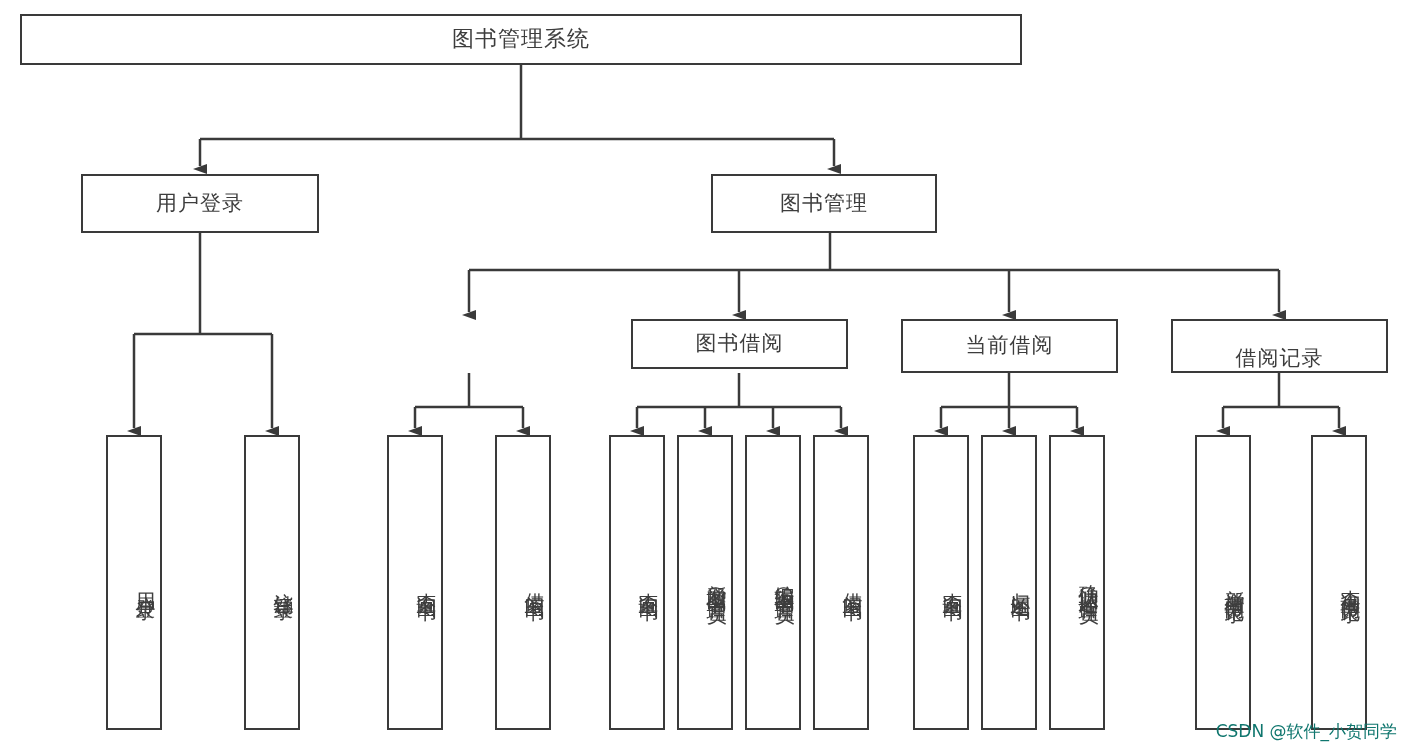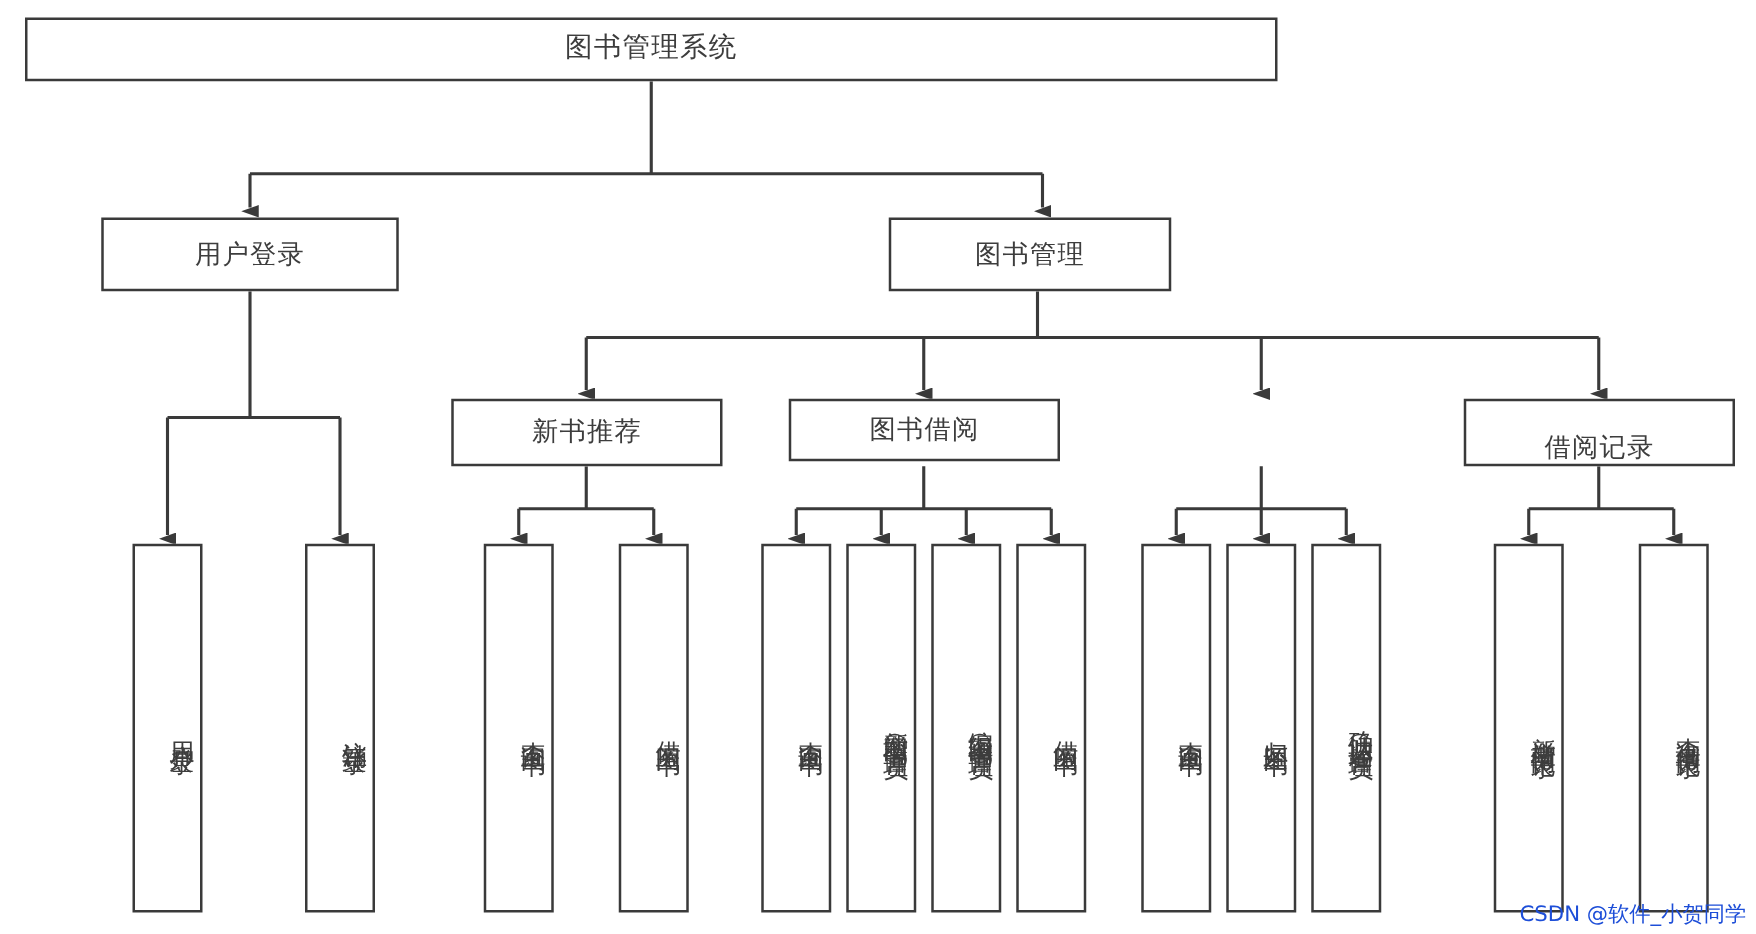--- a/index.html
+++ b/index.html
@@ -58,21 +58,21 @@
     writing-mode: vertical-rl;
     text-orientation: upright;
     display: block;
     white-space: nowrap;
   }
   .watermark {
     position: absolute;
     right: 8px;
     bottom: 4px;
     font-size: 17px;
-    color: #1d4ed8;
+    color: #0f766e;
     z-index: 5;
     white-space: nowrap;
   }
 </style>
 </head>
 <body>
 
 <div id="canvas">
 
   <svg id="wires" viewBox="0 0 1405 747" xmlns="http://www.w3.org/2000/svg">
@@ -129,25 +129,25 @@
     <span>图书管理系统</span>
   </div>
 
   <div class="node h" style="left:81px; top:174px; width:238px; height:59px;">
     <span>用户登录</span>
   </div>
   <div class="node h" style="left:711px; top:174px; width:226px; height:59px;">
     <span>图书管理</span>
   </div>
 
-  <div class="node h" style="left:361px; top:319px; width:217px; height:54px;">
-    <span>新书推荐</span>
-  </div>
   <div class="node h" style="left:631px; top:319px; width:217px; height:50px;">
     <span>图书借阅</span>
+  </div>
+  <div class="node h" style="left:901px; top:319px; width:217px; height:54px;">
+    <span>当前借阅</span>
   </div>
   <div class="node h" style="left:1171px; top:319px; width:217px; height:54px;align-items:flex-end;">
     <span>借阅记录</span>
   </div>
 
   <div class="node v" style="left:106px; top:435px; width:56px; height:295px;">
     <span class="vtext">用户登录</span>
   </div>
   <div class="node v" style="left:244px; top:435px; width:56px; height:295px;">
     <span class="vtext">注销登录</span>

